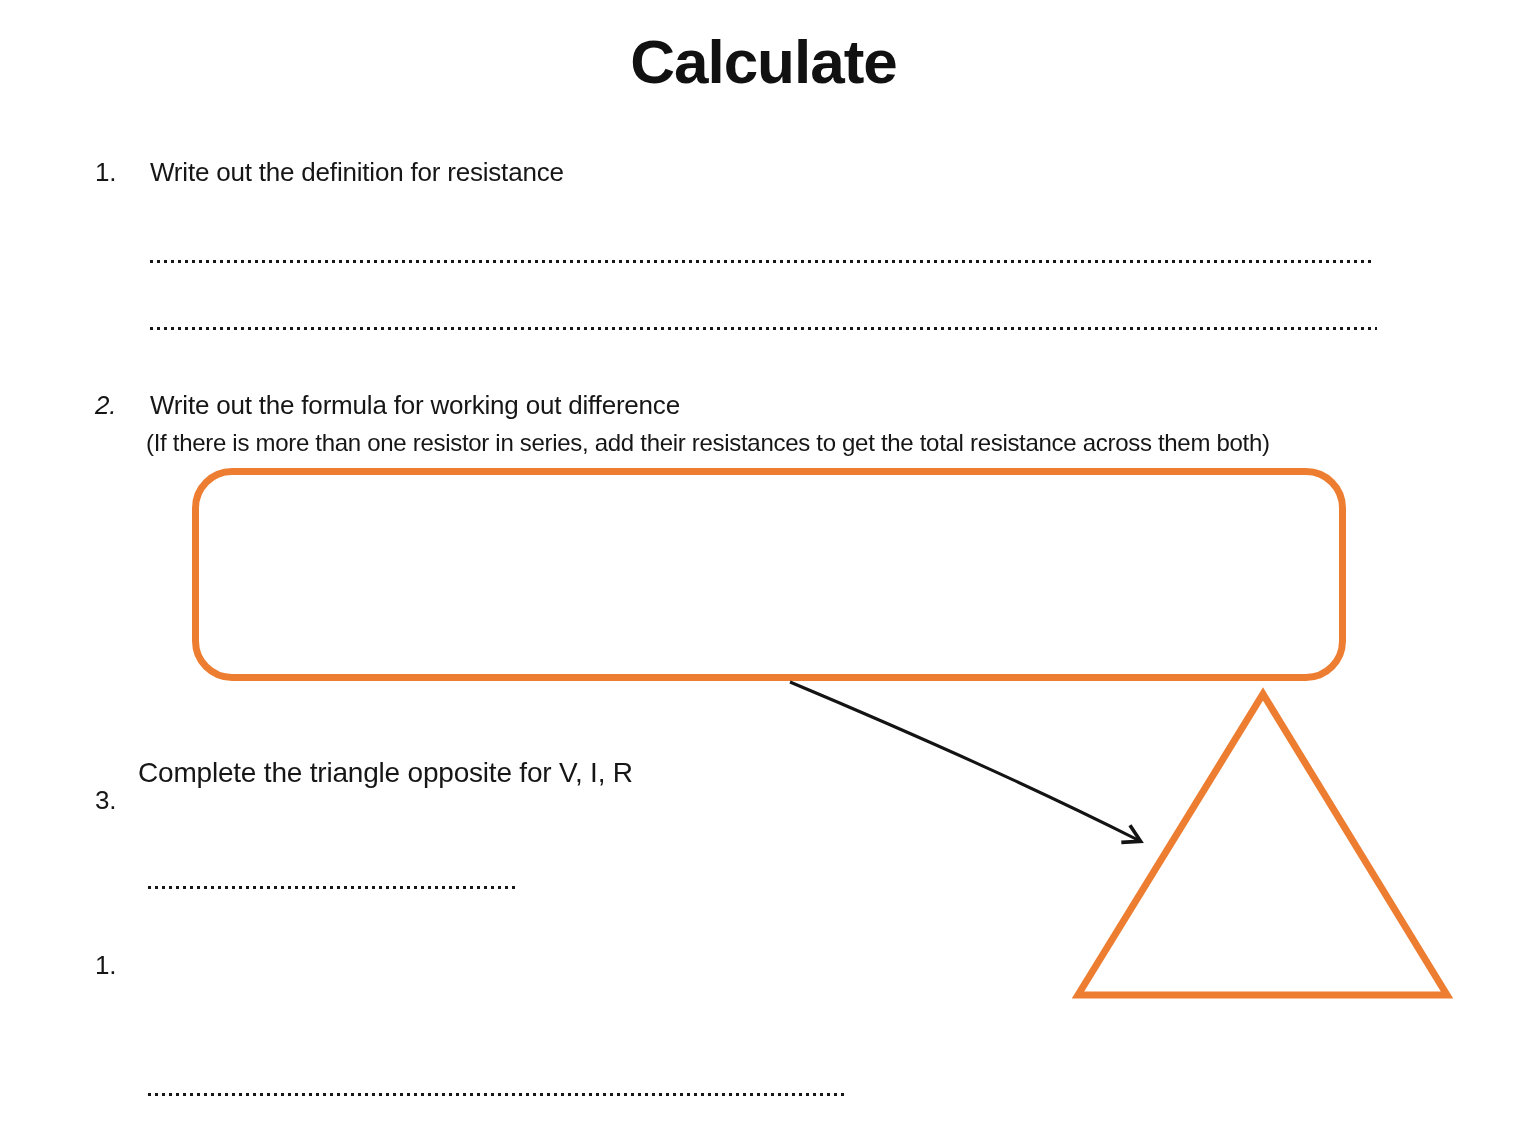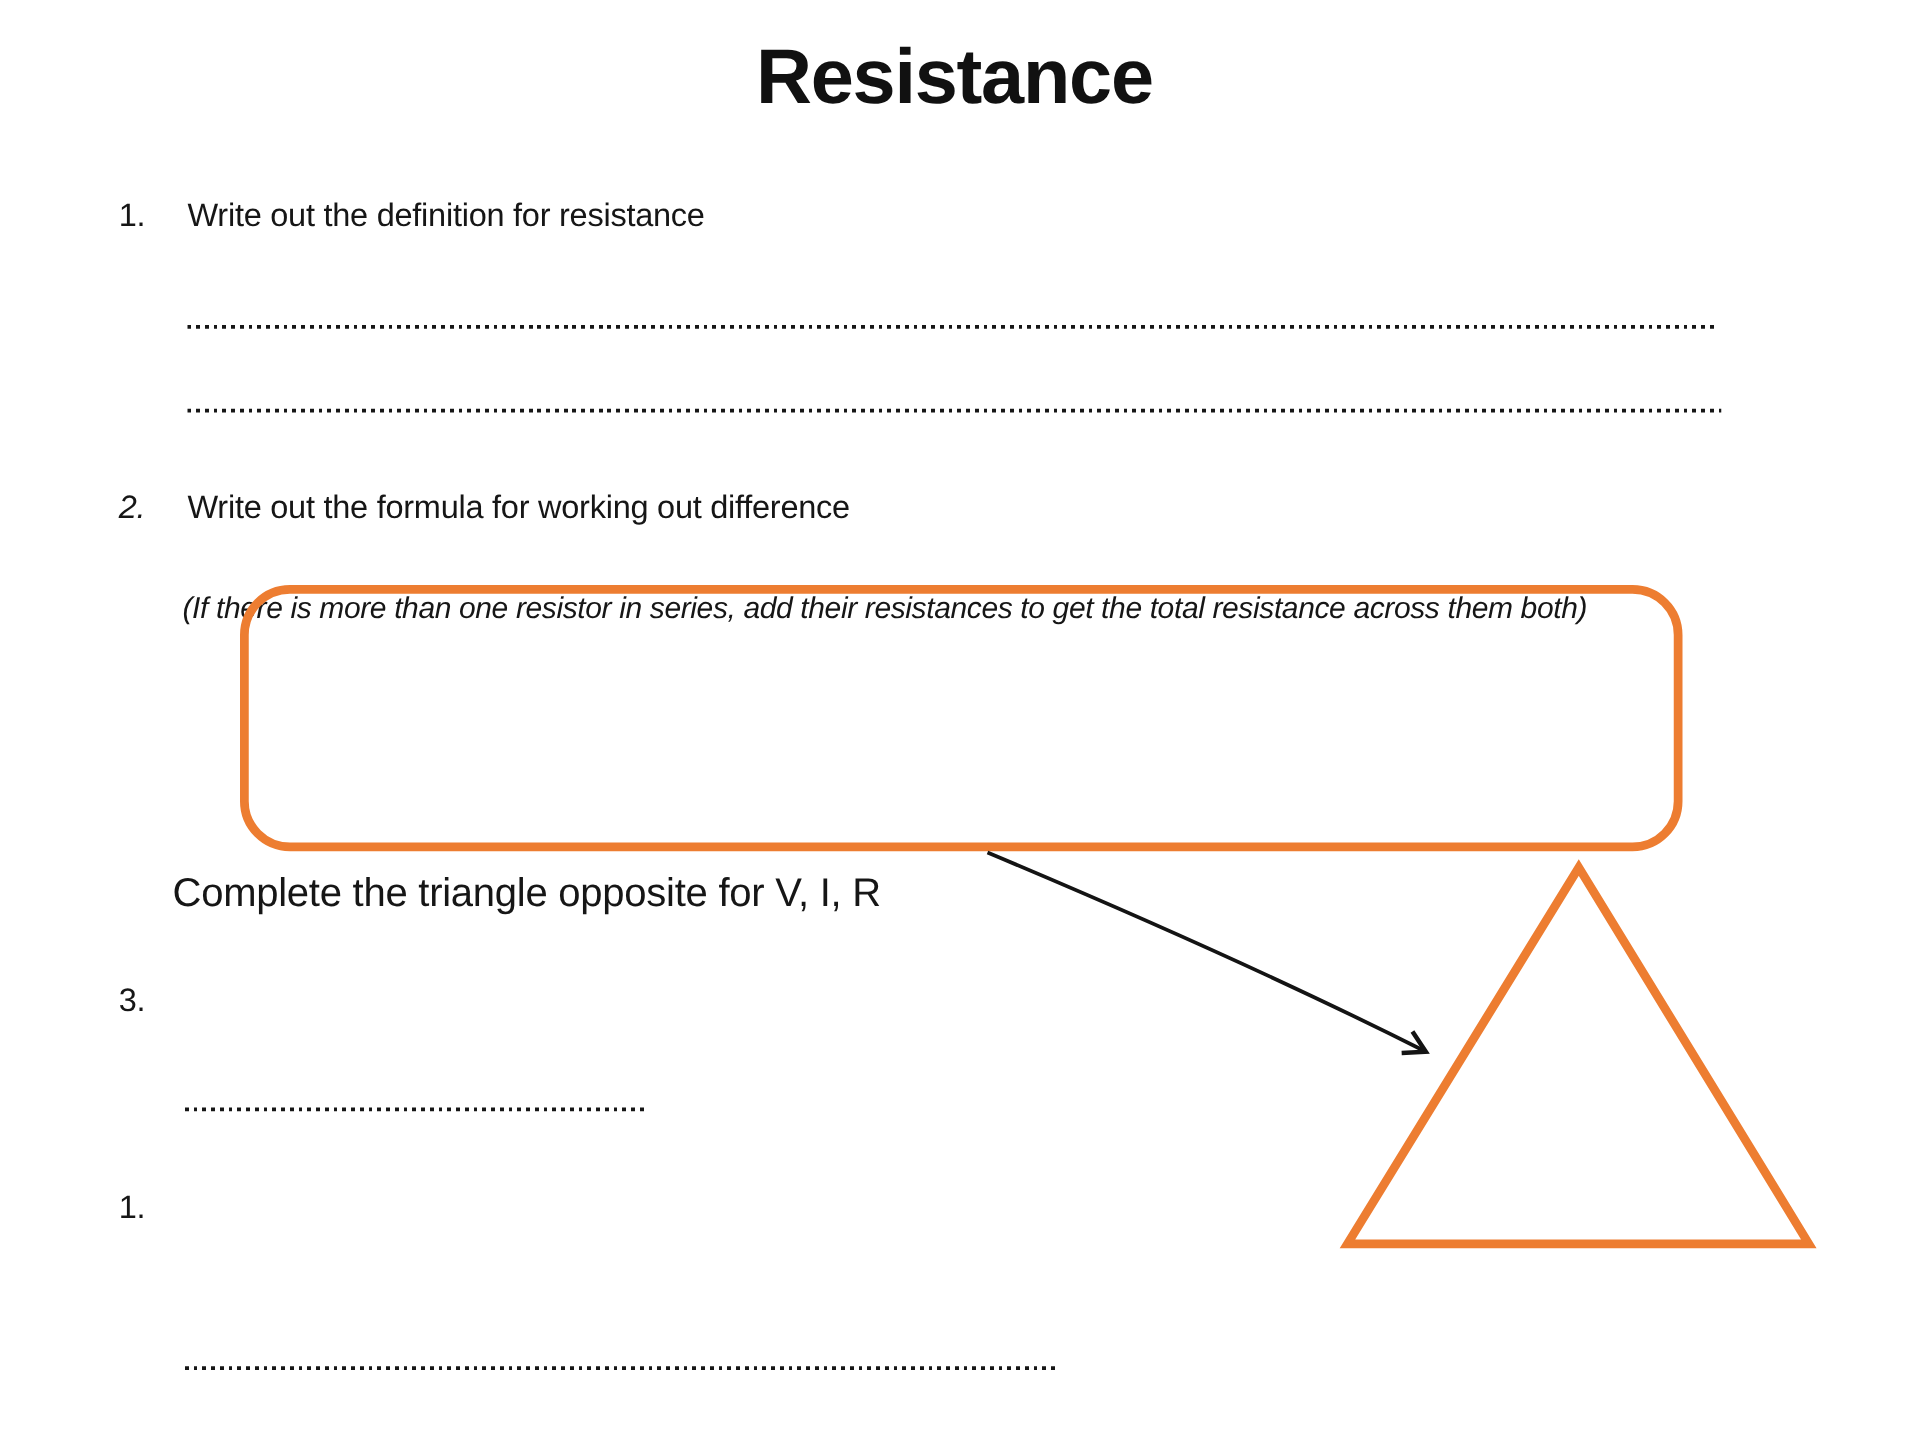--- a/index.html
+++ b/index.html
@@ -33,30 +33,28 @@
     letter-spacing: -0.2px;
     white-space: nowrap;
   }
   .num { flex: 0 0 55px; width: 55px; }
   .italic { font-style: italic; }
   .note {
     position: absolute;
     left: 146px;
     top: 429px;
     font-size: 24px;
-    font-style: italic;
     letter-spacing: -0.3px;
     white-space: nowrap;
-    margin-top: 44px;
   }
   .instr {
     position: absolute;
     left: 138px;
-    top: 697px;
-    font-size: 32px;
+    top: 756px;
+    font-size: 28px;
     line-height: 34px;
     letter-spacing: -0.2px;
     white-space: nowrap;
   }
   .dots {
     position: absolute;
     height: 3px;
     background: repeating-linear-gradient(to right, #161616 0 3px, transparent 3px 7px);
   }
   .formula-box {
@@ -82,21 +80,21 @@
     left: 0; top: 0;
     width: 1527px; height: 1146px;
     pointer-events: none;
   }
 </style>
 </head>
 <body>
 
 <div class="page">
 
-  <h1 class="title">Resistance</h1>
+  <h1 class="title">Calculate</h1>
 
   <div class="row" style="top:155px;">
     <span class="num">1.</span>
     <span>Write out the definition for resistance</span>
   </div>
 
   <div class="dots" style="left:150px; top:260px; width:1224px;"></div>
   <div class="dots" style="left:150px; top:327px; width:1227px;"></div>
 
   <div class="row" style="top:388px;">

